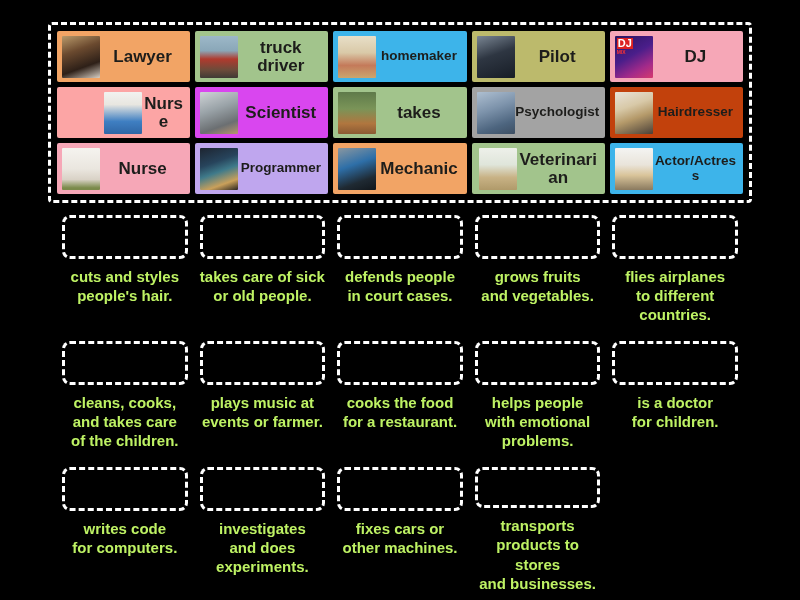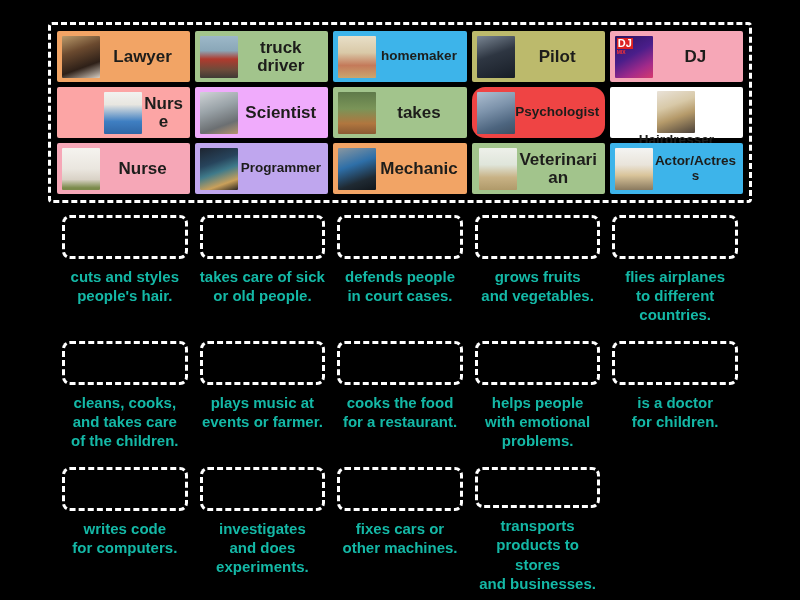--- a/index.html
+++ b/index.html
@@ -58,21 +58,21 @@
     column-gap:12px;
   }
   .cell{display:flex;flex-direction:column;align-items:center;}
   .dropbox{
     width:100%;height:44px;box-sizing:border-box;
     border:3px dashed #fff;border-radius:8px;
     cursor:pointer;
   }
   .caption{
     margin-top:8px;
-    font-size:15px;font-weight:700;color:#14b8a6;text-align:center;
+    font-size:15px;font-weight:700;color:#bef264;text-align:center;
     line-height:1.28;white-space:pre-line;
   }
 </style>
 </head>
 <body>
 
 <div class="bank">
 
   <div class="card lg" style="background: rgb(242, 164, 101);">
     <div class="thumb t-lawyer"></div>
@@ -100,36 +100,36 @@
       <span class="dj-bottom">MIX</span>
     </div>
     <div class="card-label">DJ</div>
   </div>
 
   <div class="card lg" style="background: #fca5a5; padding-left: 47px;">
     <div class="thumb t-nurse"></div>
     <div class="card-label">Nurse</div>
   </div>
 
-  <div class="card md" style="background: #f0abfc;">
+  <div class="card md" style="background: #d946ef;">
     <div class="thumb t-scientist"></div>
     <div class="card-label">Scientist</div>
   </div>
 
   <div class="card lg" style="background: rgb(162, 196, 140);">
     <div class="thumb t-farmer"></div>
     <div class="card-label">takes</div>
   </div>
 
-  <div class="card sm" style="background: #ef4444; border-radius: 13px;">
+  <div class="card sm" style="background: #a3a3a3;">
     <div class="thumb t-psychologist"></div>
     <div class="card-label">Psychologist</div>
   </div>
 
-  <div class="card sm" style="background: #ffffff; flex-direction: column;">
+  <div class="card sm" style="background: #c2410c;">
     <div class="thumb t-hairdresser"></div>
     <div class="card-label">Hairdresser</div>
   </div>
 
   <div class="card lg" style="background: rgb(246, 167, 183);">
     <div class="thumb t-chef"></div>
     <div class="card-label">Nurse</div>
   </div>
 
   <div class="card sm" style="background: rgb(191, 166, 238);">

